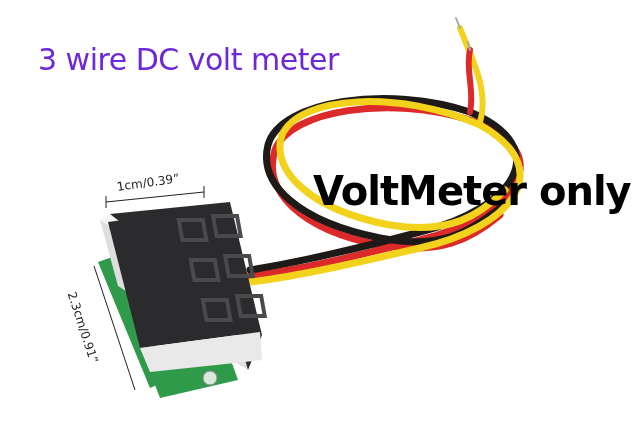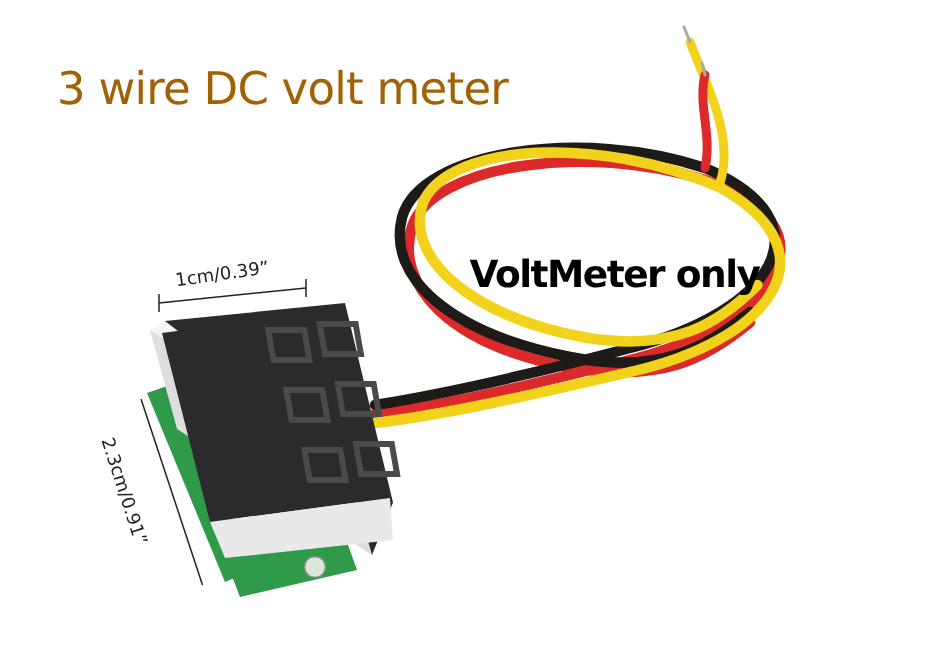--- a/index.html
+++ b/index.html
@@ -1,21 +1,21 @@
 <!DOCTYPE html>
 <html><head>
 <meta charset="utf-8">
 <style>
   html, body { margin:0; padding:0; }
   body { width:632px; height:434px; background:#ffffff; position:relative; overflow:hidden; font-family:"DejaVu Sans", sans-serif; }
   .scene { position:absolute; left:0; top:0; width:632px; height:434px; }
-  .caption-red { position:absolute; color:#a16207; font-family:"DejaVu Sans", sans-serif; white-space:nowrap; letter-spacing:-0.5px; }
+  .caption-red { position:absolute; color:#6d28d9; font-family:"DejaVu Sans", sans-serif; white-space:nowrap; letter-spacing:-0.5px; }
   #title { left:38px; top:42px; font-size:30px; }
   #range { left:36px; top:376px; font-size:33px; }
-  #only { position:absolute; left:313px; top:168px; font-size:25px; font-weight:bold; color:#000; white-space:nowrap; letter-spacing:-1px; font-family:"DejaVu Sans", sans-serif; }
+  #only { position:absolute; left:313px; top:168px; font-size:40px; font-weight:bold; color:#000; white-space:nowrap; letter-spacing:-1px; font-family:"DejaVu Sans", sans-serif; }
   .dim { position:absolute; color:#222; font-size:12px; font-family:"DejaVu Sans", sans-serif; white-space:nowrap; }
   #dim-w { left:116px; top:180px; transform:rotate(-8deg); transform-origin:left top; }
   #dim-h { left:78px; top:290px; transform:rotate(72deg); transform-origin:left top; }
 </style>
 </head>
 <body>
 
 <div class="scene">
   <svg width="632" height="434" viewBox="0 0 632 434">
 

